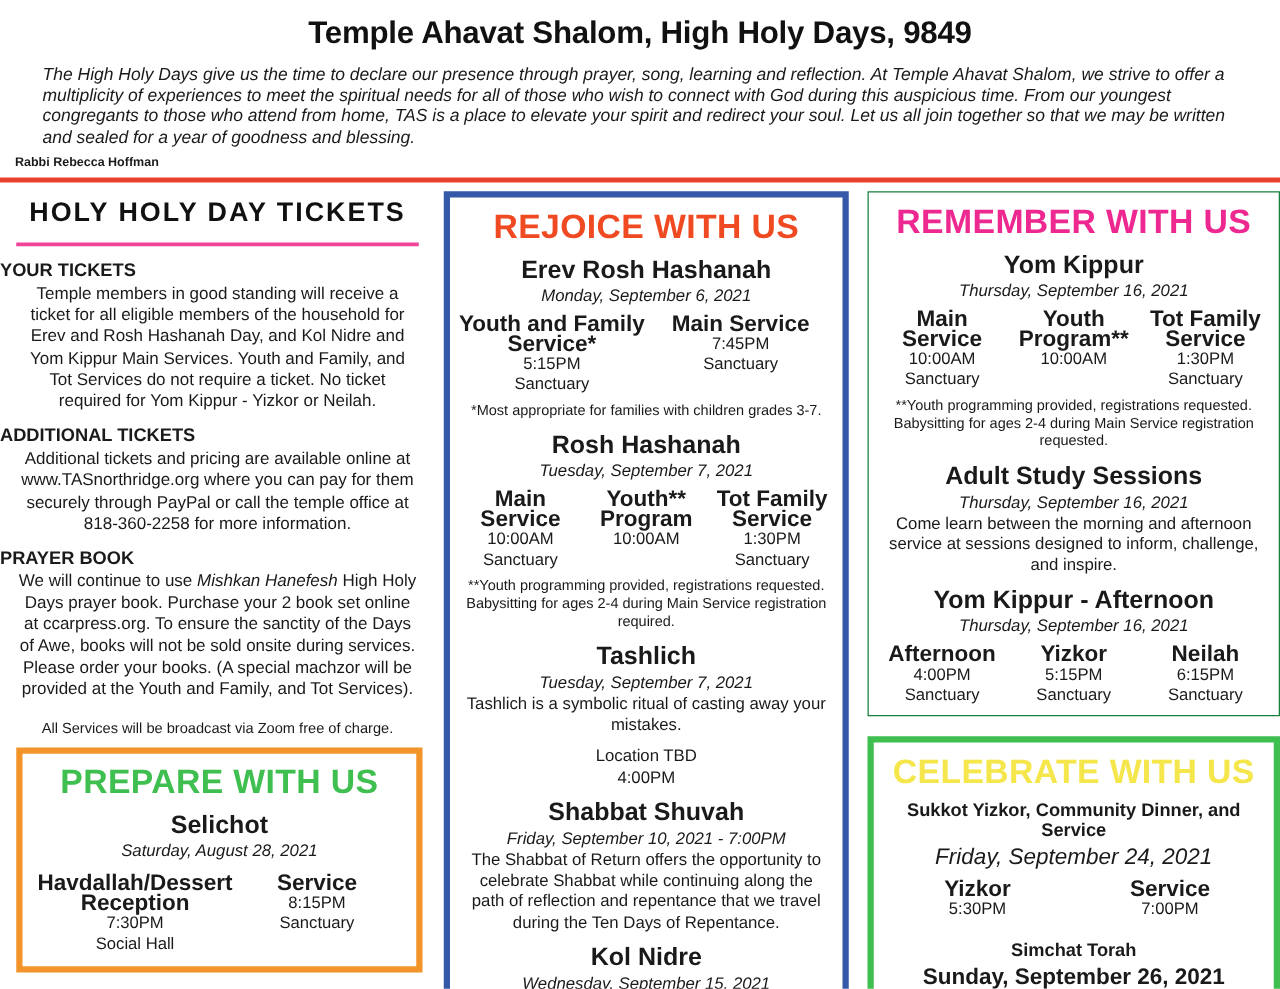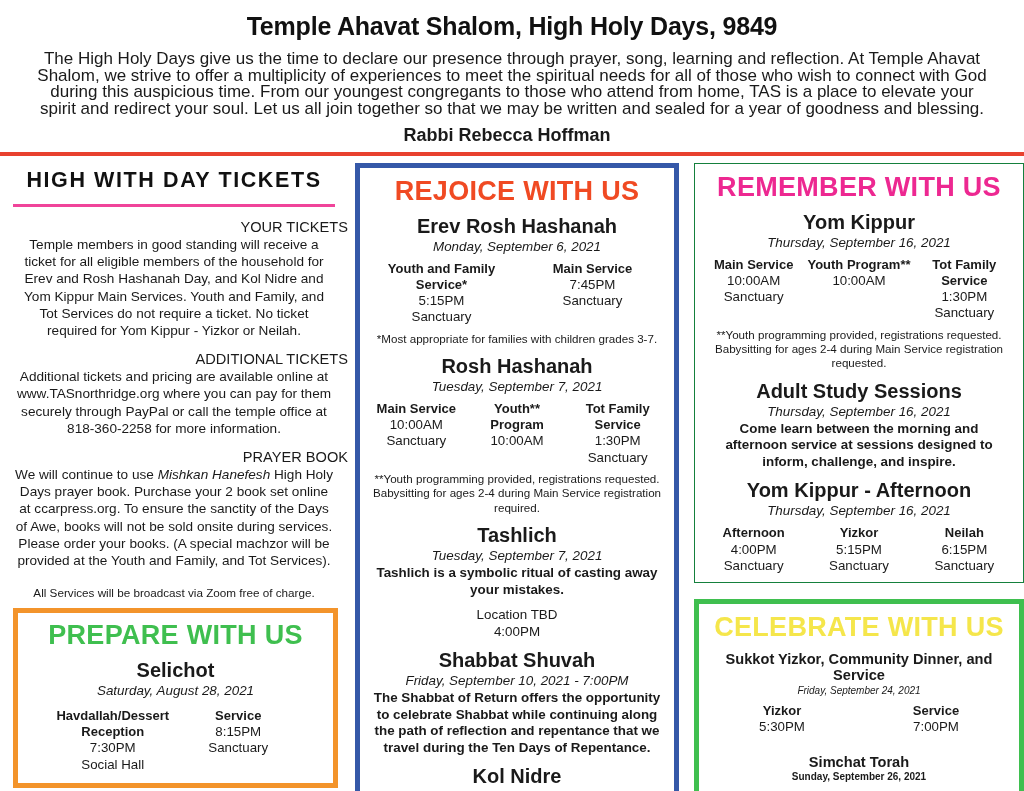--- a/index.html
+++ b/index.html
@@ -20,30 +20,30 @@
   .header { padding: 6px 12px 0 12px; }
   .doc-title {
     text-align: center;
     font-size: 25px;
     font-weight: bold;
     letter-spacing: -0.2px;
     margin: 6px 0 10px 0;
     color: #111;
   }
   .intro {
-    font-size: 17px;
+    font-style: italic;
+    font-size: 14px;
     line-height: 16.5px;
-    text-align: center;
     margin: 0 22px;
     color: #1a1a1a;
   }
   .rabbi {
-    text-align: center;
-    font-weight: bold;
-    font-size: 18px;
+    text-align: left;
+    font-weight: bold;
+    font-size: 10px;
     margin: 8px 10px 0 0;
   }
   .top-rule {
     height: 4px;
     background: #E8412E;
     margin-top: 6px;
     width: 100%;
   }
 
   
@@ -65,25 +65,24 @@
     letter-spacing: 1.6px;
     margin: 5px 0 0 0;
     color: #111;
   }
   .pink-rule {
     height: 3px;
     background: #F0449A;
     margin: 11px 13px 0 13px;
   }
   .sec-head {
-    text-align: right;
-    font-weight: normal;
+    text-align: left;
+    font-weight: bold;
     font-size: 14.6px;
     margin: 12px 0 1px 0;
-    padding-left: 24px;
   }
   .sec-body {
     text-align: center;
     font-size: 13.6px;
     line-height: 17.2px;
     margin: 0 14px;
   }
   .sec-body i { font-style: italic; }
   .broadcast {
     text-align: center;
@@ -119,21 +118,20 @@
     font-size: 13.4px;
     margin: 1px 0 0 0;
     line-height: 1.2;
   }
   .ev-date.bold { font-weight: bold; font-style: normal; }
   .ev-desc {
     text-align: center;
     font-size: 13.4px;
     line-height: 16.5px;
     margin: 1px 12px 0 12px;
-    font-weight: bold;
   }
   .ev-plain {
     text-align: center;
     font-size: 13.4px;
     line-height: 16.5px;
     margin: 0;
   }
   .footnote {
     text-align: center;
     font-size: 11.6px;
@@ -147,33 +145,33 @@
   }
   .cols-row .cell {
     flex: 1;
     text-align: center;
     font-size: 13.3px;
     line-height: 16.2px;
   }
   .cols-row .cell .lbl {
     font-weight: bold;
     display: block;
-    font-size: 13px;
+    font-size: 18px;
     line-height: 16.2px;
   }
   .spacer-sm { height: 9px; }
 
   
   .prepare-box {
     border: 5px solid #F3942B;
     margin: 9px 10px 0 13px;
     padding: 3px 0 10px 0;
   }
   .prepare-box .box-title { color: #3FBF4F; font-size: 27px; margin-top: 5px; text-align: center;}
-  .prepare-box .cols-row { padding: 0 32px; margin-top: 9px; }
+  .prepare-box .cols-row { padding: 0 12px; margin-top: 9px; }
 
   
   .rejoice-box {
     border: 5px solid #3558A8;
     padding: 3px 0 6px 0;
     min-height: 638px;
   }
   .rejoice-box .box-title { color: #F04A23; }
 
   
@@ -184,36 +182,36 @@
   .remember-box .box-title { color: #ED2891; }
 
   
   .celebrate-box {
     border: 5px solid #3FBF4F;
     padding: 3px 0 12px 0;
     margin-top: 16px;
   }
   .celebrate-box .box-title { color: #F5E64B; }
   .celebrate-box .ev-name { font-size: 14.6px; }
-  .celebrate-box .ev-date { font-size: 10px; text-align: center; }
+  .celebrate-box .ev-date { font-size: 18px; text-align: center; }
 </style>
 </head>
 <body>
 
 <div class="header">
   <div class="doc-title">Temple Ahavat Shalom, High Holy Days, 9849</div>
   <div class="intro">The High Holy Days give us the time to declare our presence through prayer, song, learning and reflection.  At Temple Ahavat Shalom, we strive to offer a multiplicity of experiences to meet the spiritual needs for all of those who wish to connect with God during this auspicious time.  From our youngest congregants to those who attend from home, TAS is a place to elevate your spirit and redirect your soul. Let us all join together so that we may be written and sealed for a year of goodness and blessing.</div>
   <div class="rabbi">Rabbi Rebecca Hoffman</div>
 </div>
 <div class="top-rule"></div>
 
 <div class="columns">
 
   <div class="col-left">
-    <div class="tickets-heading">HIGH WITH DAY TICKETS</div>
+    <div class="tickets-heading">HOLY HOLY DAY TICKETS</div>
     <div class="pink-rule"></div>
 
     <div>
       <div class="sec-head">YOUR TICKETS</div>
       <div class="sec-body">Temple members in good standing will receive a ticket for all eligible members of the household for Erev and Rosh Hashanah Day, and Kol Nidre and Yom Kippur Main Services. Youth and Family, and Tot Services do not require a ticket. No ticket required for Yom Kippur - Yizkor or Neilah.</div>
     </div>
 
     <div>
       <div class="sec-head">ADDITIONAL TICKETS</div>
       <div class="sec-body">Additional tickets and pricing are available online at www.TASnorthridge.org where you can pay for them securely through PayPal or call the temple office at 818-360-2258 for more information.</div>

